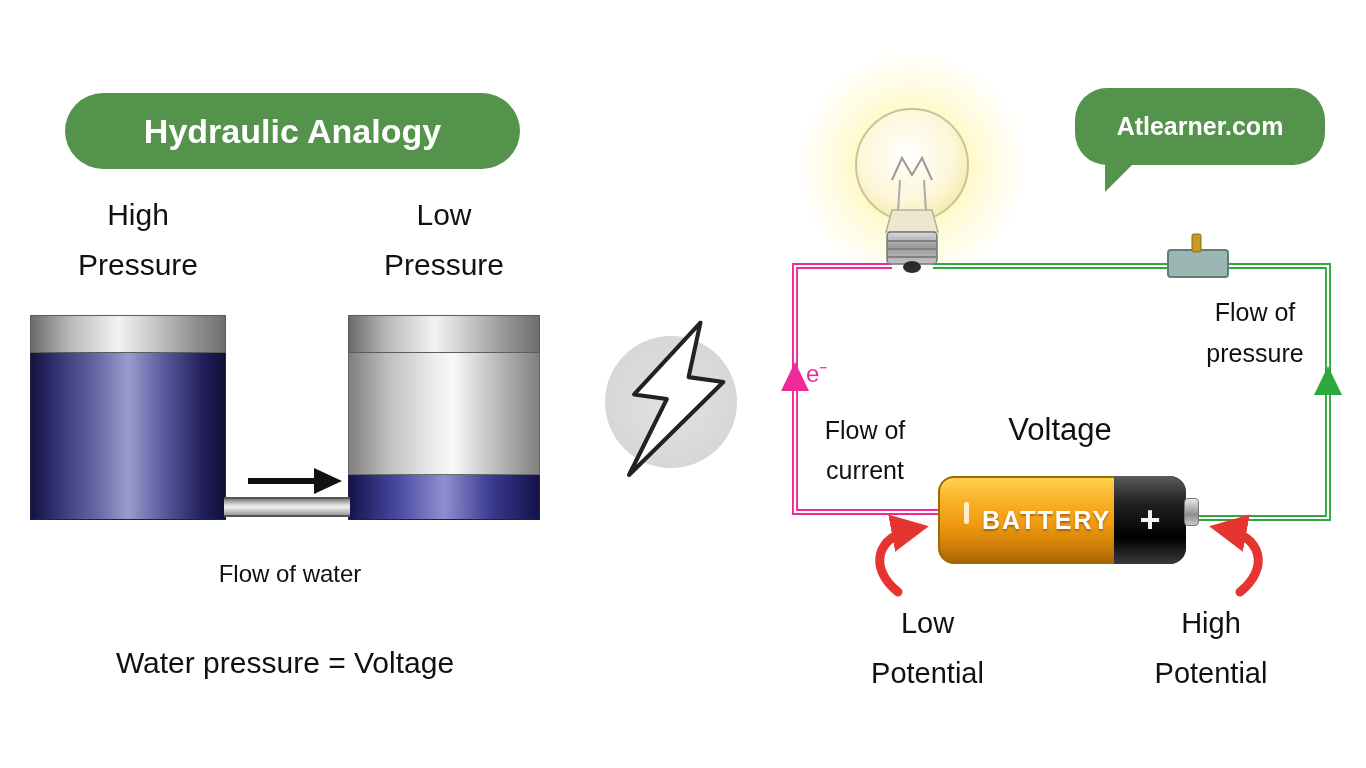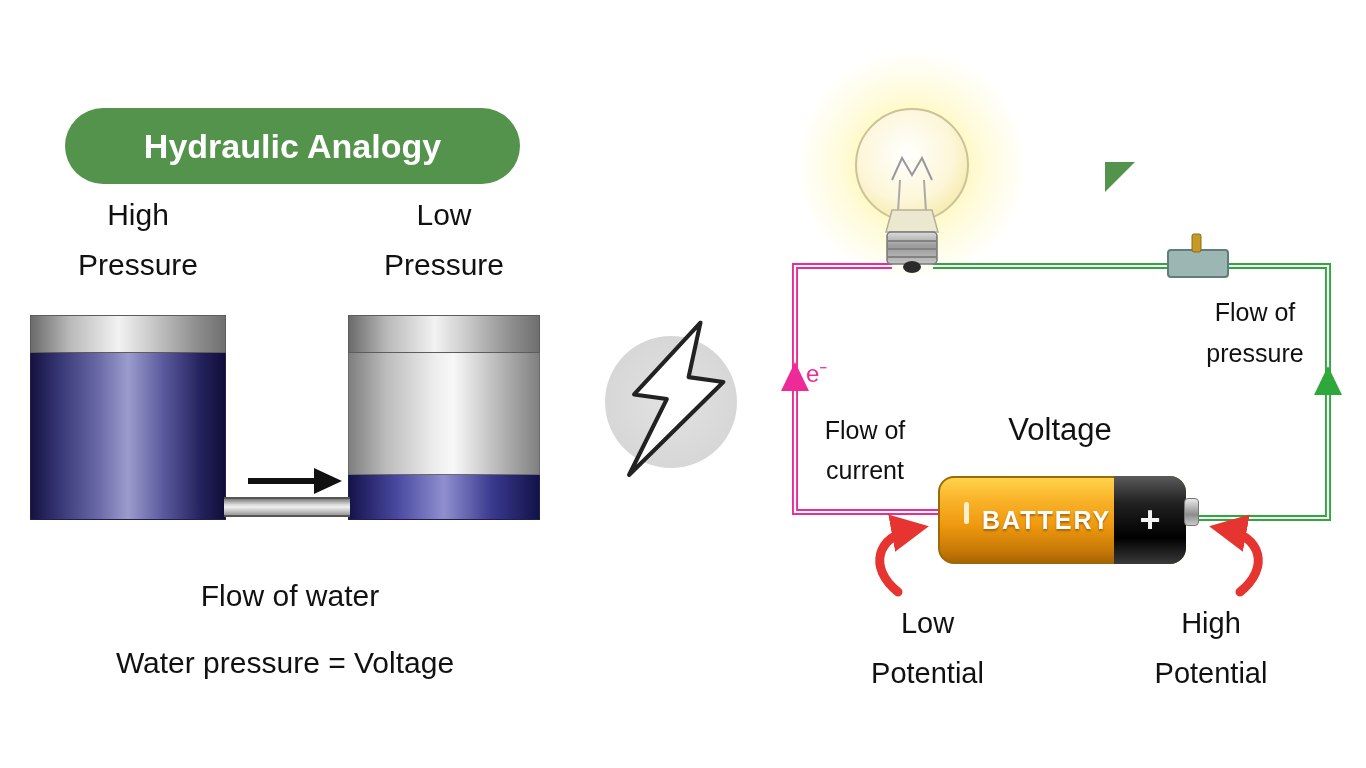--- a/index.html
+++ b/index.html
@@ -2,29 +2,29 @@
 <html><head>
 <meta charset="utf-8">
 <style>
   * { margin:0; padding:0; box-sizing:border-box; }
   body { background:#ffffff; font-family:"Liberation Sans", sans-serif; }
   .canvas { position:relative; width:1366px; height:768px; background:#ffffff; overflow:hidden; }
   .abs { position:absolute; }
 
   .pill { background:#54934b; color:#ffffff; font-weight:bold;
           display:flex; align-items:center; justify-content:center; }
-  .title-pill { left:65px; top:108px; width:455px; height:76px; border-radius:38px; font-size:34px; }
+  .title-pill { left:65px; top:93px; width:455px; height:76px; border-radius:38px; font-size:34px; }
   .brand-pill { left:1075px; top:88px; width:250px; height:77px; border-radius:32px; font-size:25px; }
   .brand-tail { left:1105px; top:162px; width:0; height:0;
                 border-top:30px solid #54934b; border-right:30px solid transparent; }
 
   .lbl { position:absolute; font-weight:normal; color:#111111; text-align:center; }
   .lbl-high-pressure { left:40px;  top:190px; width:196px; font-size:30px; line-height:50px; }
   .lbl-low-pressure  { left:348px; top:190px; width:192px; font-size:30px; line-height:50px; }
-  .lbl-flow-water    { left:90px;  top:579px; width:400px; font-size:30px; }
+  .lbl-flow-water    { left:90px;  top:560px; width:400px; font-size:24px; }
   .lbl-equation      { left:20px;  top:646px; width:530px; font-size:30px;text-align:center; }
   .lbl-flow-current  { left:1180px; top:292px; width:150px; font-size:25px; line-height:41px; }
   .lbl-electron      { left:806px;  top:356px; width:60px;  font-size:24px; color:#ee2a98; text-align:left; }
   .lbl-flow-electron { left:790px;  top:410px; width:150px; font-size:25px; line-height:40px; }
   .lbl-voltage       { left:975px;  top:412px; width:170px; font-size:31px; }
   .lbl-low-pot       { left:840px;  top:598px; width:175px; font-size:29px; line-height:50px; }
   .lbl-high-pot      { left:1120px; top:598px; width:182px; font-size:29px; line-height:50px; }
 
   
   .tank { position:absolute; }
@@ -164,20 +164,23 @@
     </defs>
     <circle cx="72" cy="85" r="56" fill="url(#glassGrad)" stroke="#c9c39b" stroke-width="2"></circle>
     <path d="M 58 132 L 60 100 M 86 132 L 84 100" stroke="#aaaaaa" stroke-width="2" fill="none"></path>
     <path d="M 52 100 L 62 78 L 72 95 L 82 78 L 92 100" stroke="#999999" stroke-width="2" fill="none"></path>
     <polygon points="52,130 46,152 98,152 92,130" fill="#ece7cf" stroke="#b5b09a" stroke-width="1.5"></polygon>
     <rect x="47" y="152" width="50" height="32" rx="4" fill="url(#metalGrad)" stroke="#777" stroke-width="1.5"></rect>
     <path d="M 47 161 H 97 M 47 169 H 97 M 47 177 H 97" stroke="#828282" stroke-width="2"></path>
     <ellipse cx="72" cy="187" rx="9" ry="6" fill="#2b2b2b"></ellipse>
   </svg>
 
+  <div class="abs pill brand-pill">
+    <span>Atlearner.com</span>
+  </div>
   <div class="abs brand-tail"></div>
 
   <div class="lbl lbl-flow-current">
     <div>Flow of</div>
     <div>pressure</div>
   </div>
 
   <div class="lbl lbl-electron">
     <span>e⁻</span>
   </div>

